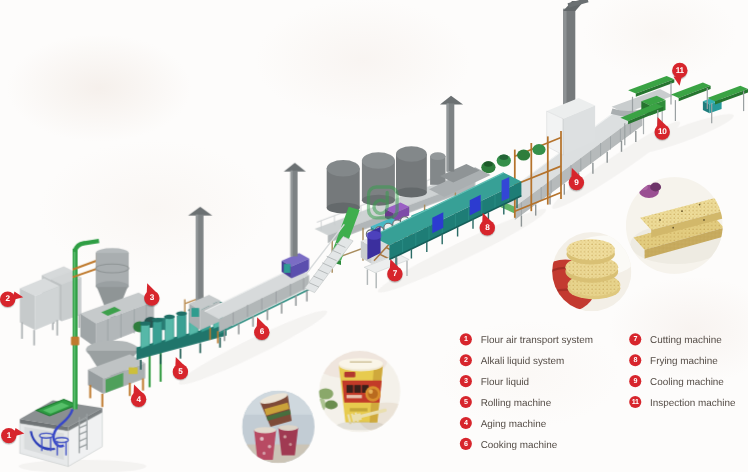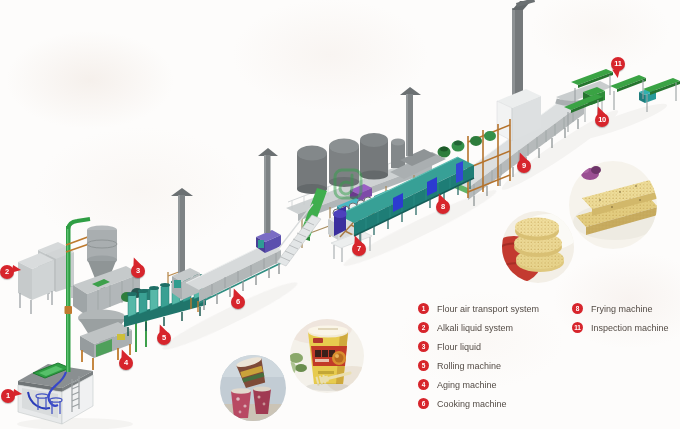--- a/index.html
+++ b/index.html
@@ -650,23 +650,31 @@
           <span class="lg-badge">4</span>
           <span class="lg-label">Aging machine</span>
         </li>
         <li>
           <span class="lg-badge">6</span>
           <span class="lg-label">Cooking machine</span>
         </li>
       </ul>
       <ul>
         <li>
+          <span class="lg-badge">7</span>
+          <span class="lg-label">Cutting machine</span>
+        </li>
+        <li>
           <span class="lg-badge">8</span>
           <span class="lg-label">Frying machine</span>
         </li>
         <li>
+          <span class="lg-badge">9</span>
+          <span class="lg-label">Cooling machine</span>
+        </li>
+        <li>
           <span class="lg-badge">11</span>
           <span class="lg-label">Inspection machine</span>
         </li>
       </ul>
     </div>
 
 </div>
 
 </body></html>

